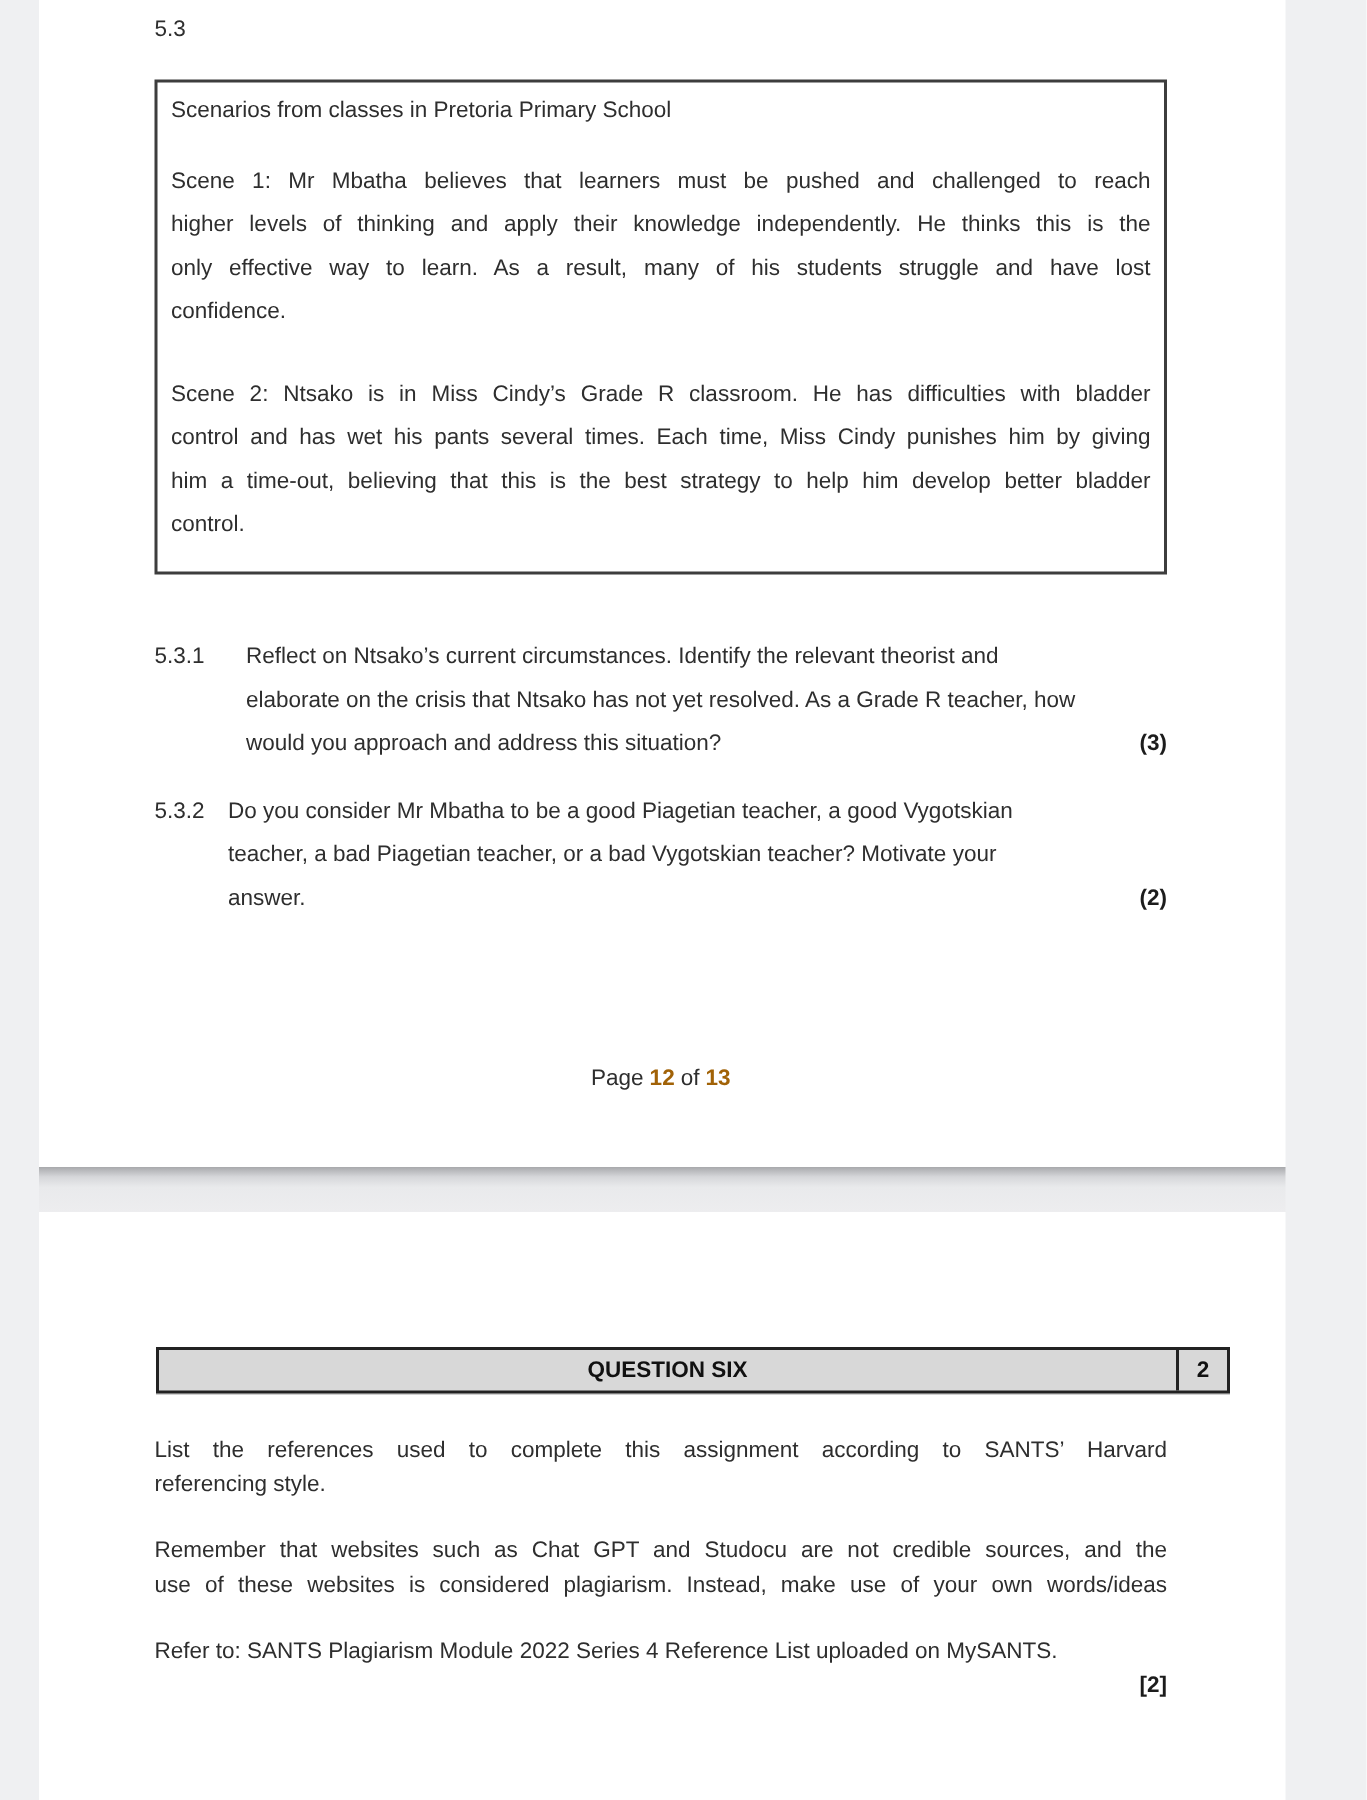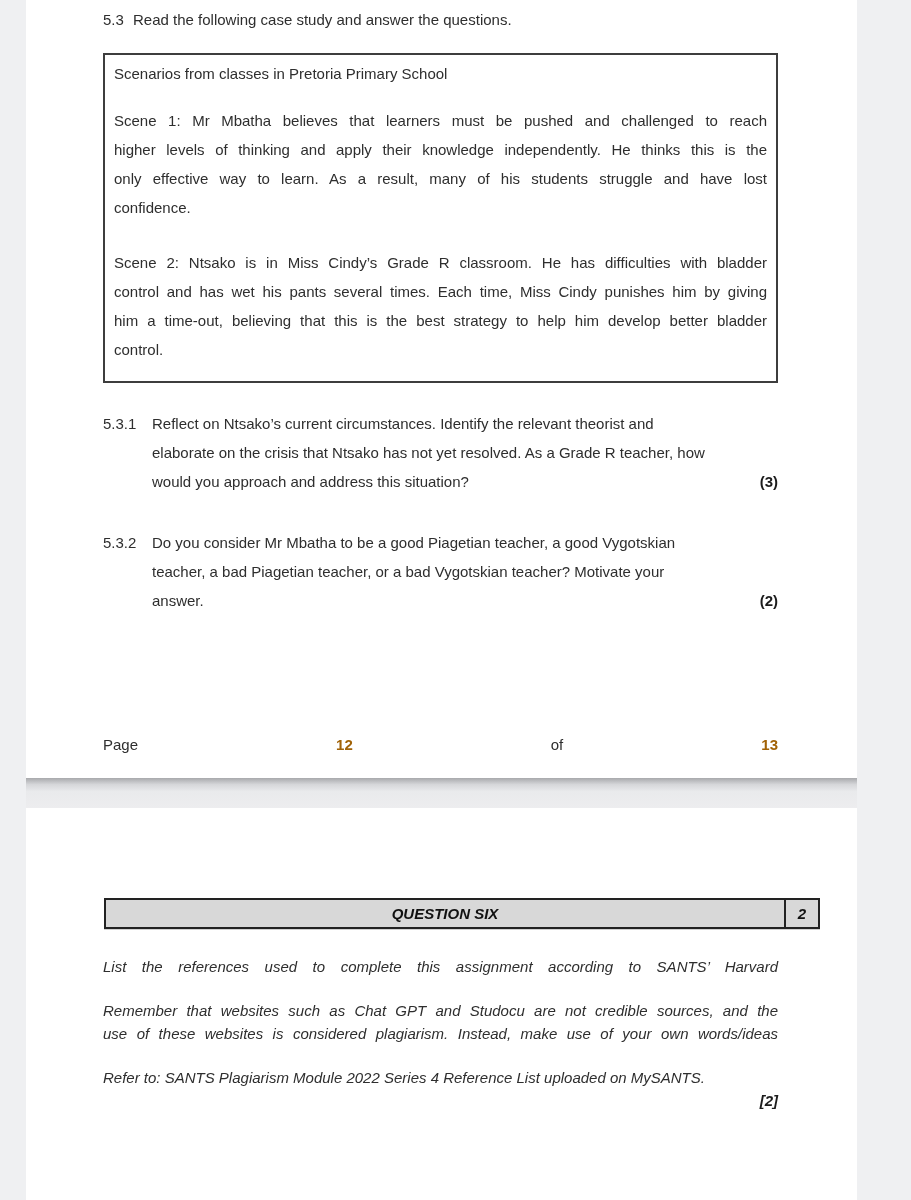--- a/index.html
+++ b/index.html
@@ -12,21 +12,21 @@
   }
   .canvas { position: relative; width: 781px; height: 1200px; padding-left: 36px; }
 
   .doc-page {
     position: absolute;
     left: 26px;
     width: 831px;
     background: #ffffff;
   }
   .page-1 { top: 0; height: 778px; }
-  .page-2 { top: 808px; height: 392px; font-style: italic; }
+  .page-2 { top: 808px; height: 392px; }
   .page-gap {
     position: absolute;
     left: 26px;
     top: 778px;
     width: 831px;
     height: 30px;
     background: linear-gradient(180deg, #a8a9ac 0%, #d6d7da 22%, #e9eaec 45%, #ededef 100%);
   }
 
   .content { margin-left: 77px; width: 675px; }
@@ -54,27 +54,27 @@
 
   .question-block {
     display: flex;
     font-size: 15px;
   }
   .question-block .qnum { width: 49px; flex-shrink: 0; line-height: 29px; }
   .question-block .qbody { flex: 1; }
   .qline { line-height: 29px; }
   .qline-last { display: flex; justify-content: space-between; line-height: 29px; }
   .marks { font-weight: bold; color: #1c1c1c; }
-  .qb-531 { margin-top: 26px; }
-  .qb-532 { margin-top: 32px; }
+  .qb-531 { margin-top: 40px; gap: 12px; }
+  .qb-532 { margin-top: 16px; }
 
   .page-footer {
-    margin-top: 120px;
-    display: flex;
-    justify-content: space-between;
+    margin-top: 96px;
+    display: flex;
+    justify-content: center;
     gap: 4px;
     font-size: 15px;
     line-height: 20px;
   }
   .page-footer .bold { font-weight: bold; color: #a16207; }
 
   
   .qsix-table {
     margin-left: 78px;
     margin-top: 90px;
@@ -117,21 +117,20 @@
 </head>
 <body>
 
 <div class="canvas">
 
   <div class="doc-page page-1">
     <div class="content">
 
       <div class="q-heading">
         <span class="hnum">5.3</span>
-        <span>Read the following case study and answer the questions.</span>
       </div>
 
       <div class="case-box">
         <div class="case-title">Scenarios from classes in Pretoria Primary School</div>
 
         <div class="scene">
           <div class="tline jline">Scene 1: Mr Mbatha believes that learners must be pushed and challenged to reach</div>
           <div class="tline jline">higher levels of thinking and apply their knowledge independently. He thinks this is the</div>
           <div class="tline jline">only effective way to learn. As a result, many of his students struggle and have lost</div>
           <div class="tline">confidence.</div>
@@ -184,20 +183,21 @@
   <div class="doc-page page-2">
 
     <div class="qsix-table">
       <div class="qsix-title">QUESTION SIX</div>
       <div class="qsix-marks">2</div>
     </div>
 
     <div class="content">
       <div class="para para-1">
         <div class="tline jline">List the references used to complete this assignment according to SANTS’ Harvard</div>
+        <div class="tline">referencing style.</div>
       </div>
 
       <div class="para para-2">
         <div class="tline jline">Remember that websites such as Chat GPT and Studocu are not credible sources, and the</div>
         <div class="tline jline">use of these websites is considered plagiarism. Instead, make use of your own words/ideas</div>
       </div>
 
       <div class="para para-3">
         <div class="tline">Refer to: SANTS Plagiarism Module 2022 Series 4 Reference List uploaded on MySANTS.</div>
         <div class="total-marks">[2]</div>

